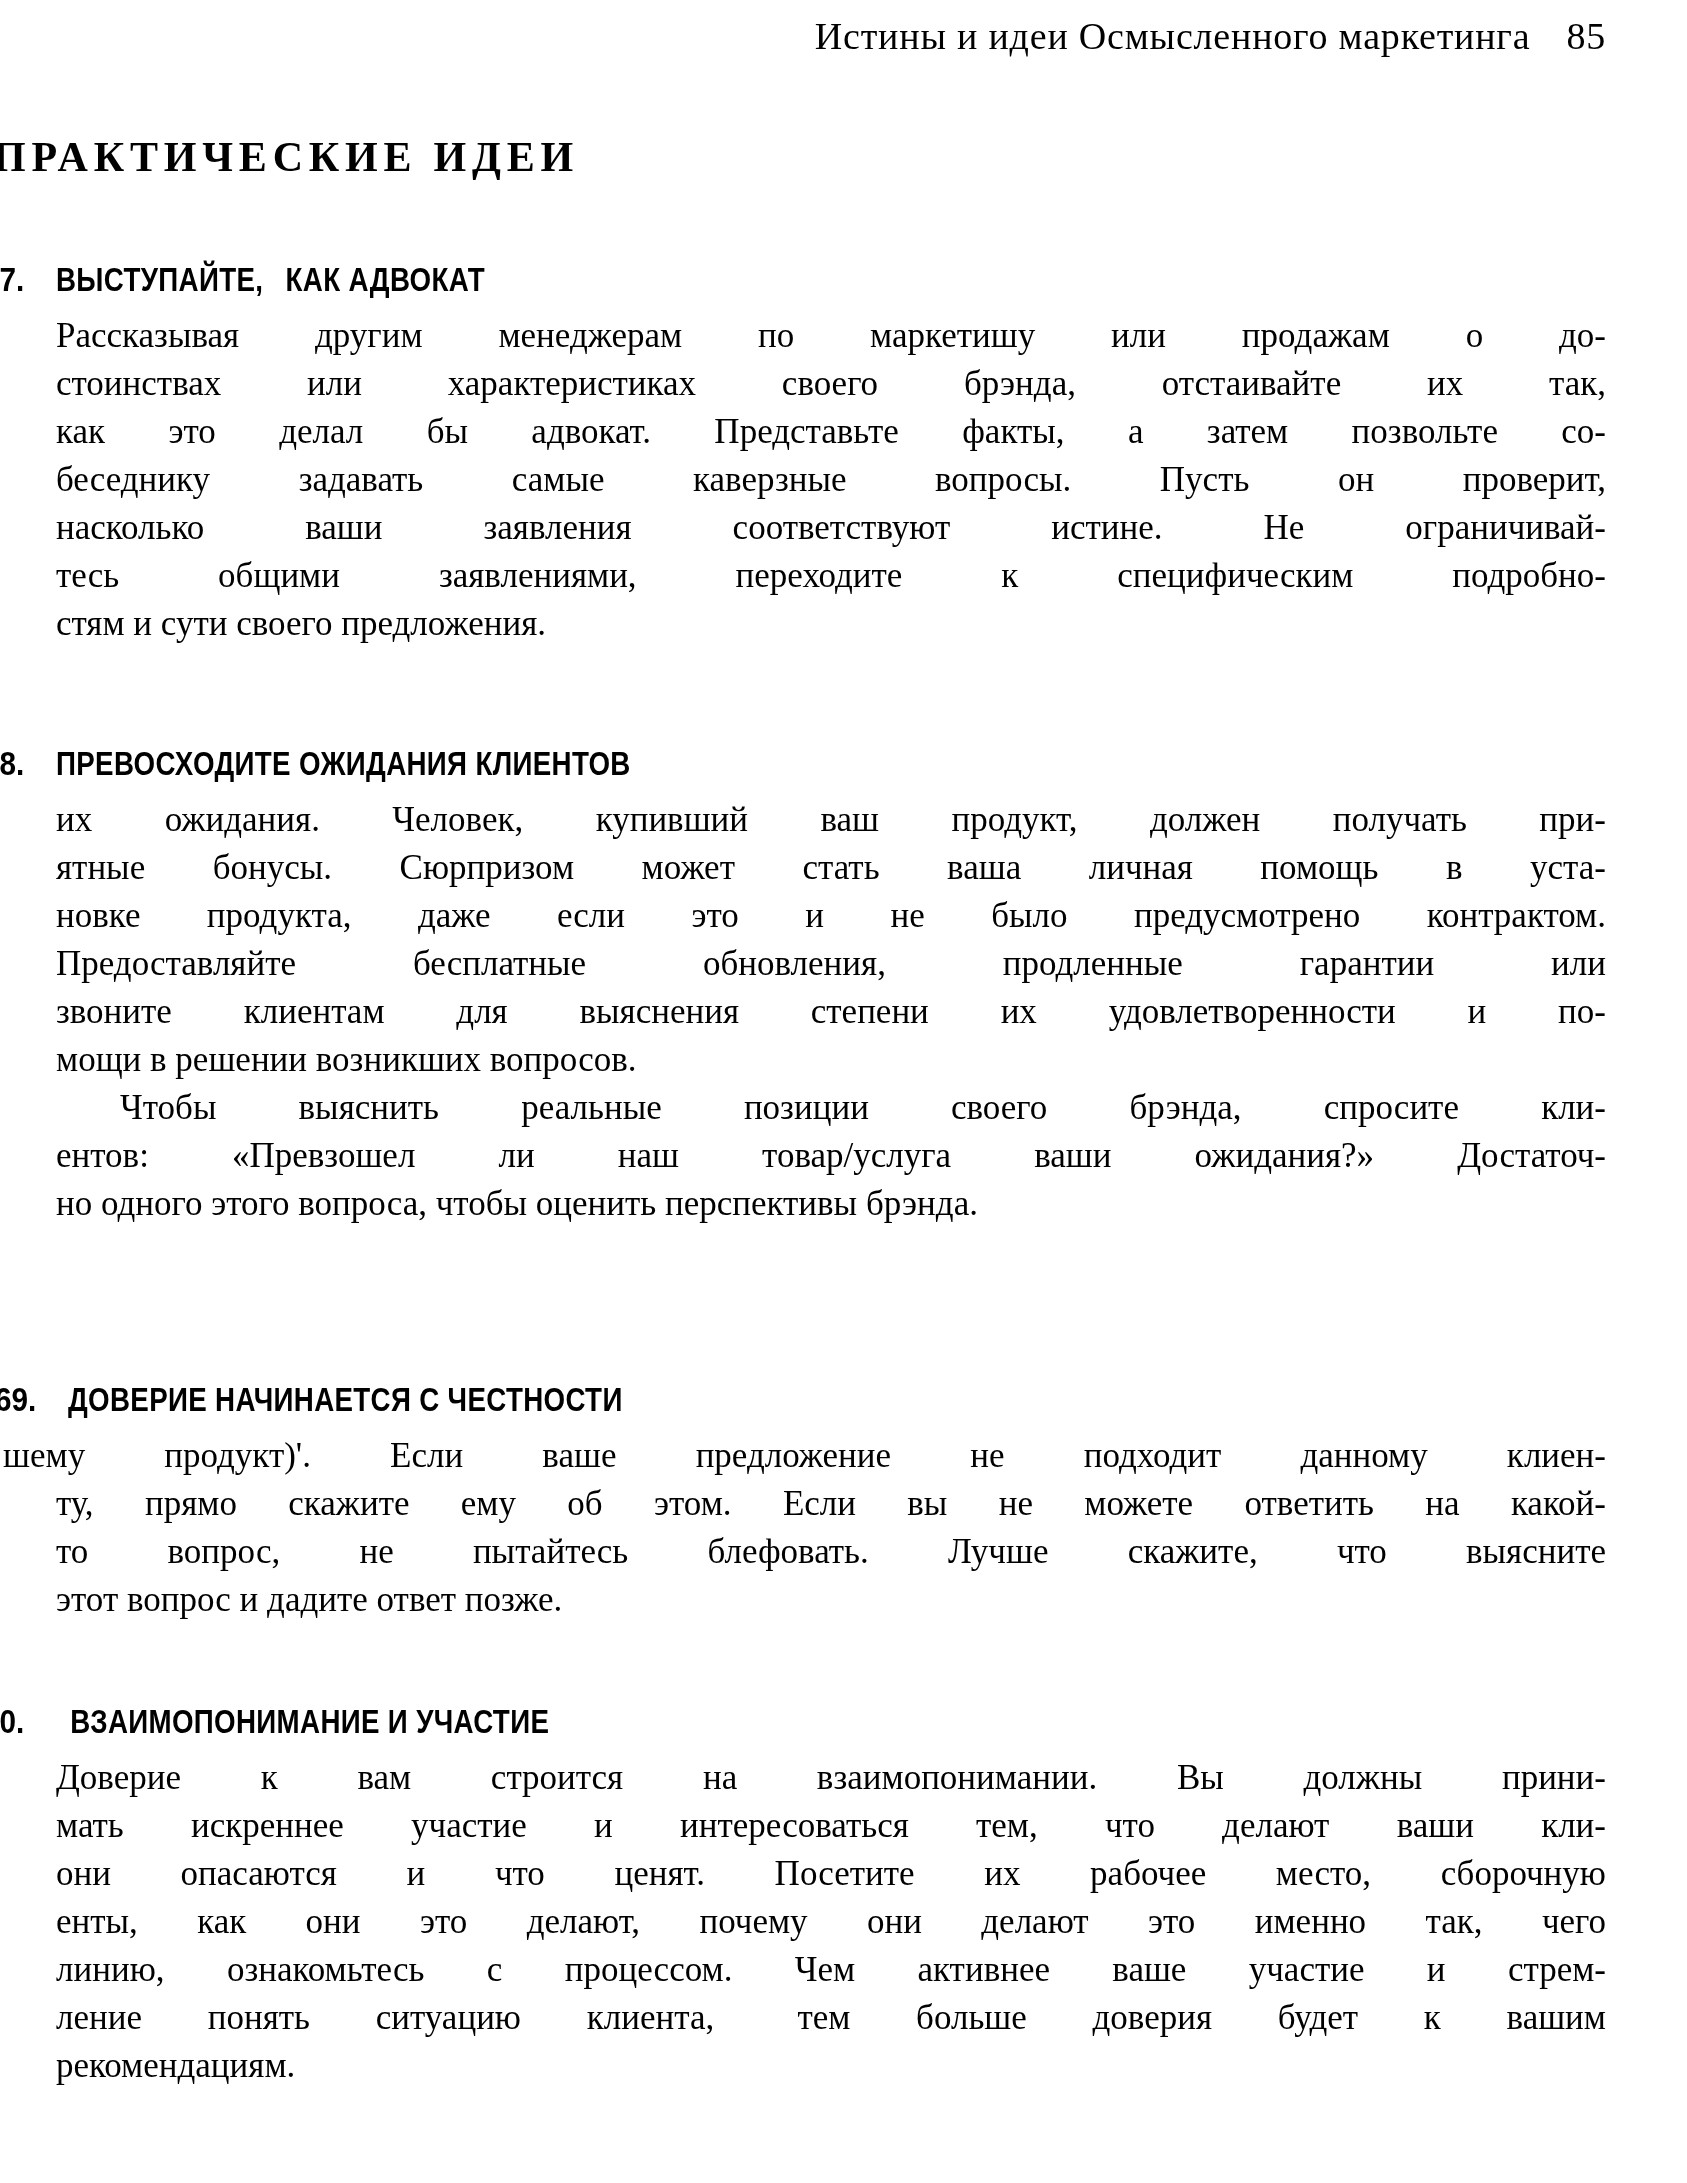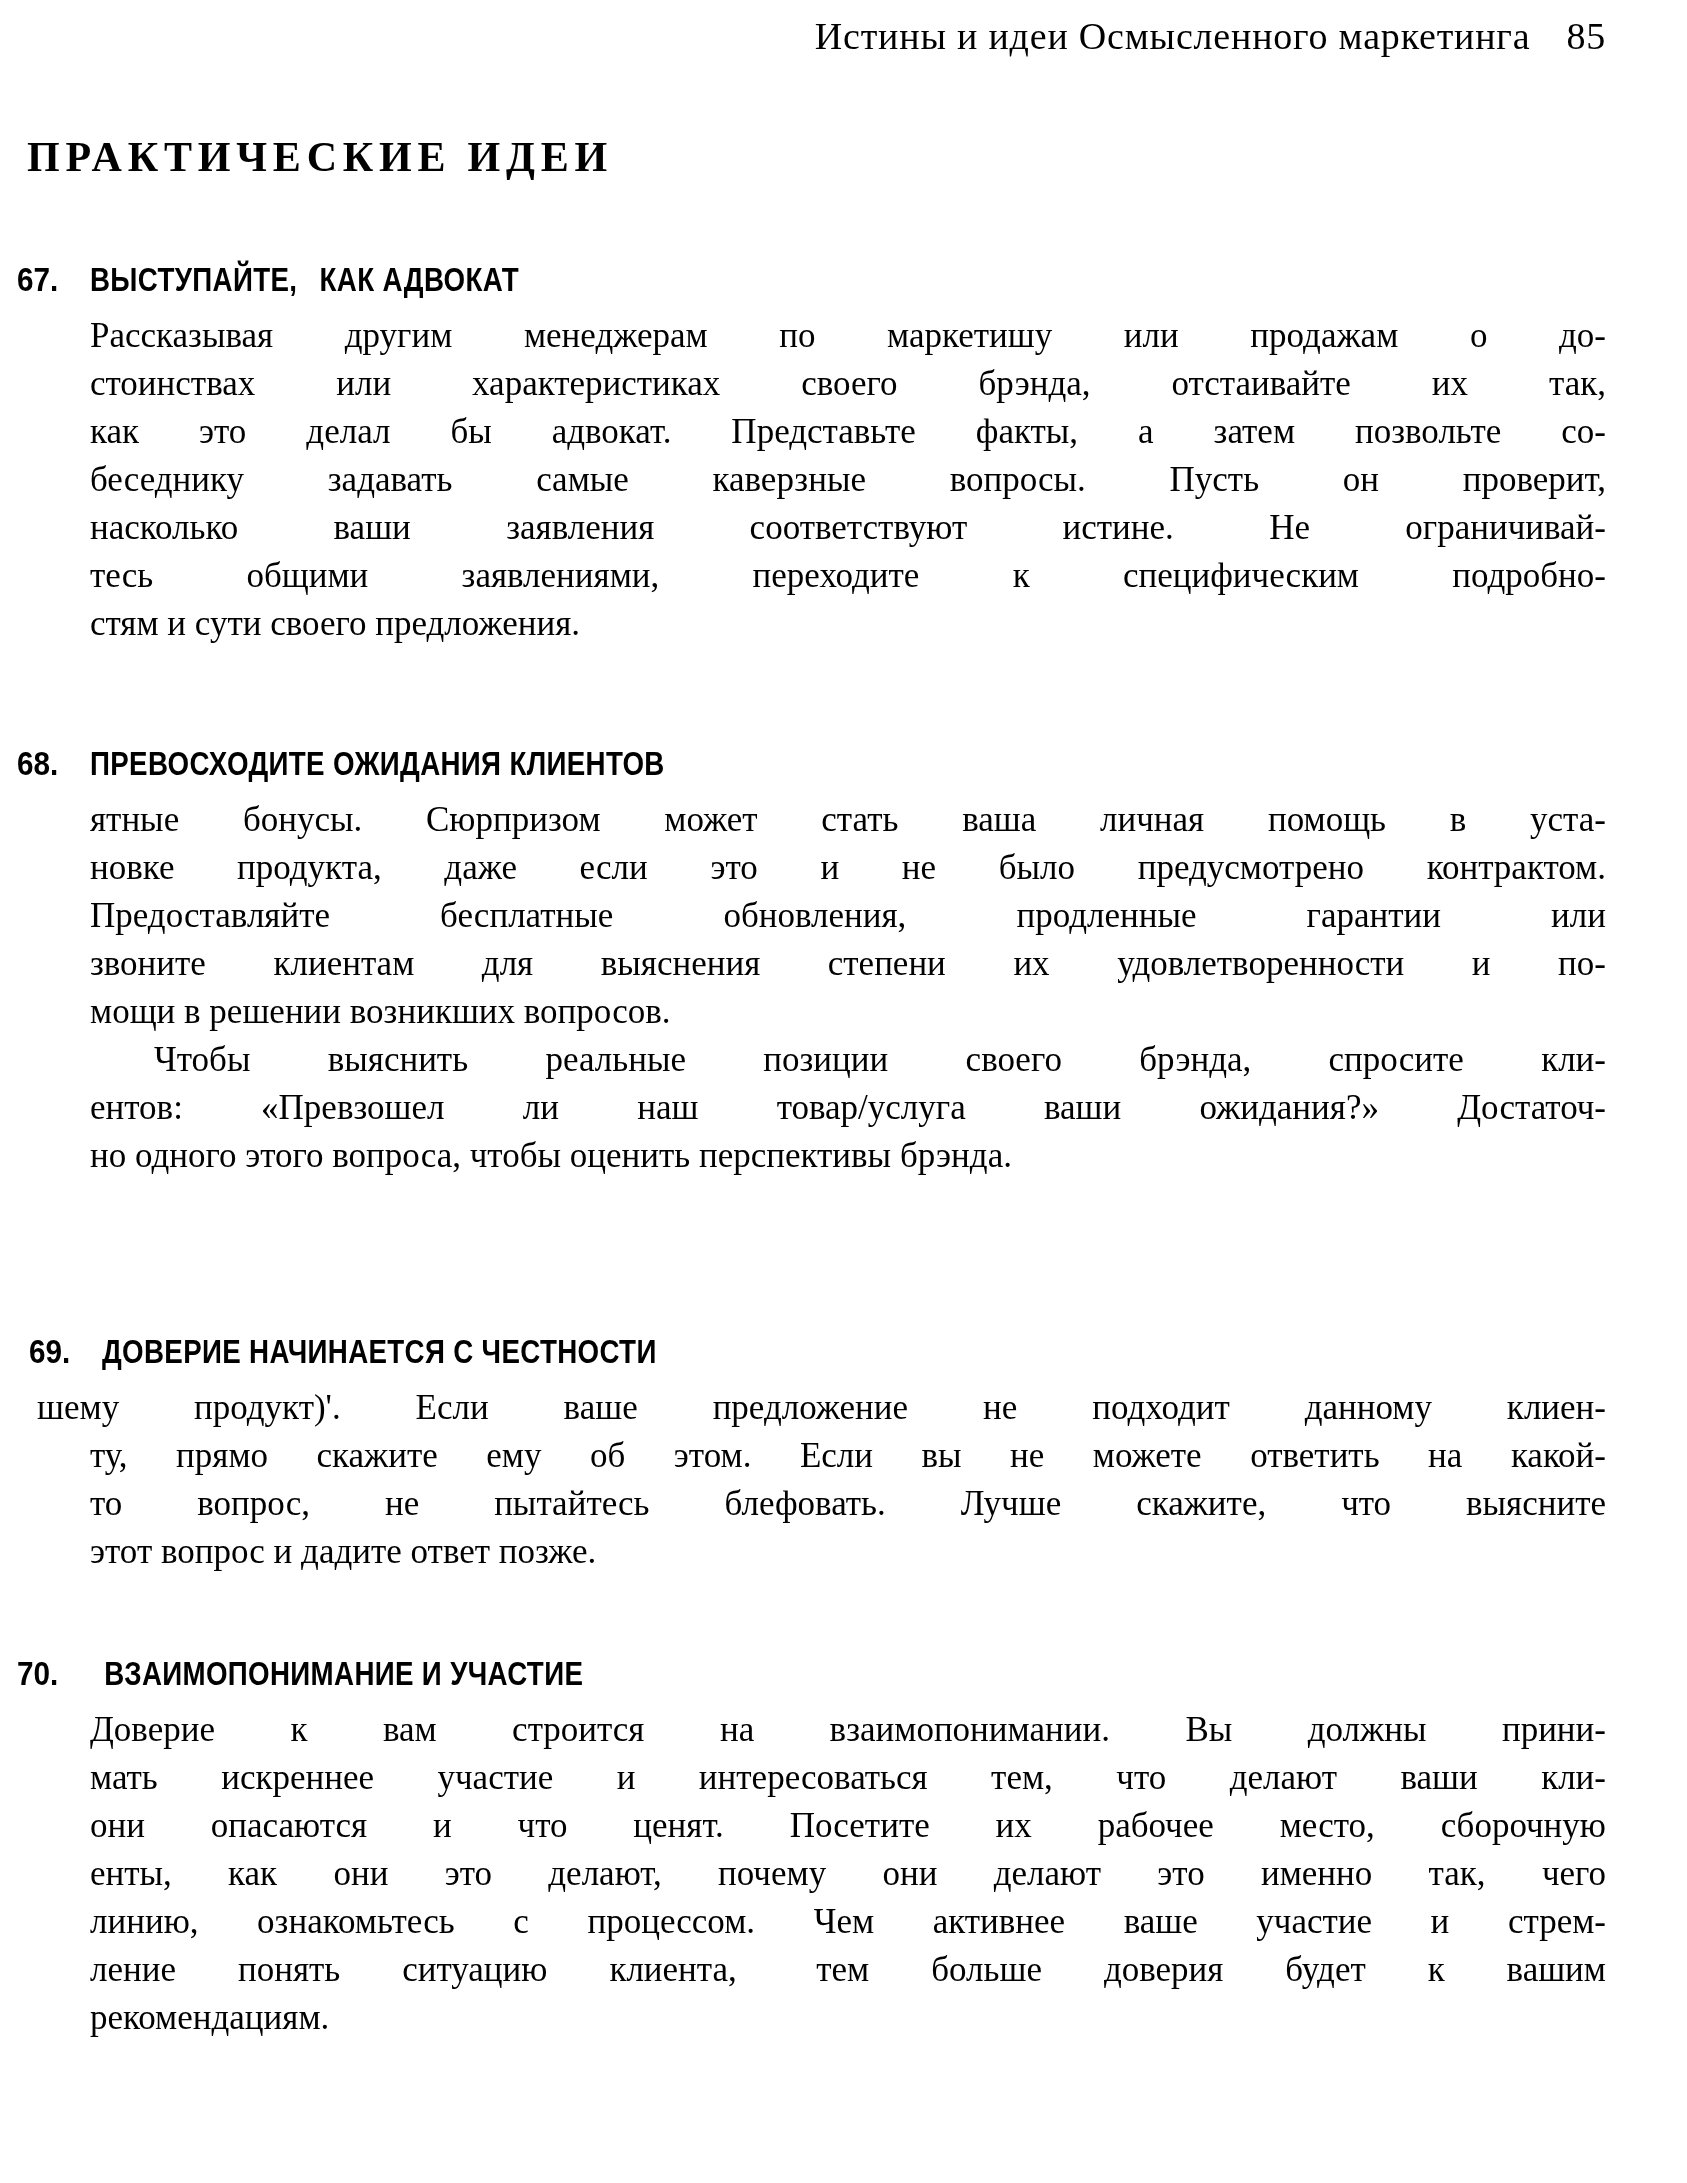--- a/index.html
+++ b/index.html
@@ -6,21 +6,21 @@
     margin: 0; padding: 0;
     background: #ffffff;
     width: 1687px; height: 2183px;
     overflow: hidden;
     color: #000000;
     font-family: "Liberation Serif", serif;
   }
   .page {
     box-sizing: border-box;
     width: 1687px; height: 1571px;
-    padding: 15px 81px 0 90px;
+    padding: 15px 81px 0 56px;
   }
   
   .pagehead {
     text-align: right;
     font-size: 38px;
     line-height: 43px;
     letter-spacing: 0.8px;
     white-space: nowrap;
   }
   .pagehead .pagenum { margin-left: 36px; }
@@ -94,20 +94,21 @@
           <div class="line">как это делал бы адвокат. Представьте факты, а затем позвольте со-</div>
           <div class="line">беседнику задавать самые каверзные вопросы. Пусть он проверит,</div>
           <div class="line">насколько ваши заявления соответствуют истине. Не ограничивай-</div>
           <div class="line">тесь общими заявлениями, переходите к специфическим подробно-</div>
           <div class="line">стям и сути своего предложения.</div>
         </div>
       </section>
       <section class="sec">
         <div class="sec-heading"><span class="num">68.</span><span class="htext">ПРЕВОСХОДИТЕ ОЖИДАНИЯ КЛИЕНТОВ</span></div>
         <div class="para">
+          <div class="line">их ожидания. Человек, купивший ваш продукт, должен получать при-</div>
           <div class="line">ятные бонусы. Сюрпризом может стать ваша личная помощь в уста-</div>
           <div class="line">новке продукта, даже если это и не было предусмотрено контрактом.</div>
           <div class="line">Предоставляйте бесплатные обновления, продленные гарантии или</div>
           <div class="line">звоните клиентам для выяснения степени их удовлетворенности и по-</div>
           <div class="line">мощи в решении возникших вопросов.</div>
         </div>
         <div class="para indent">
           <div class="line">Чтобы выяснить реальные позиции своего брэнда, спросите кли-</div>
           <div class="line">ентов: «Превзошел ли наш товар/услуга ваши ожидания?» Достаточ-</div>
           <div class="line">но одного этого вопроса, чтобы оценить перспективы брэнда.</div>

